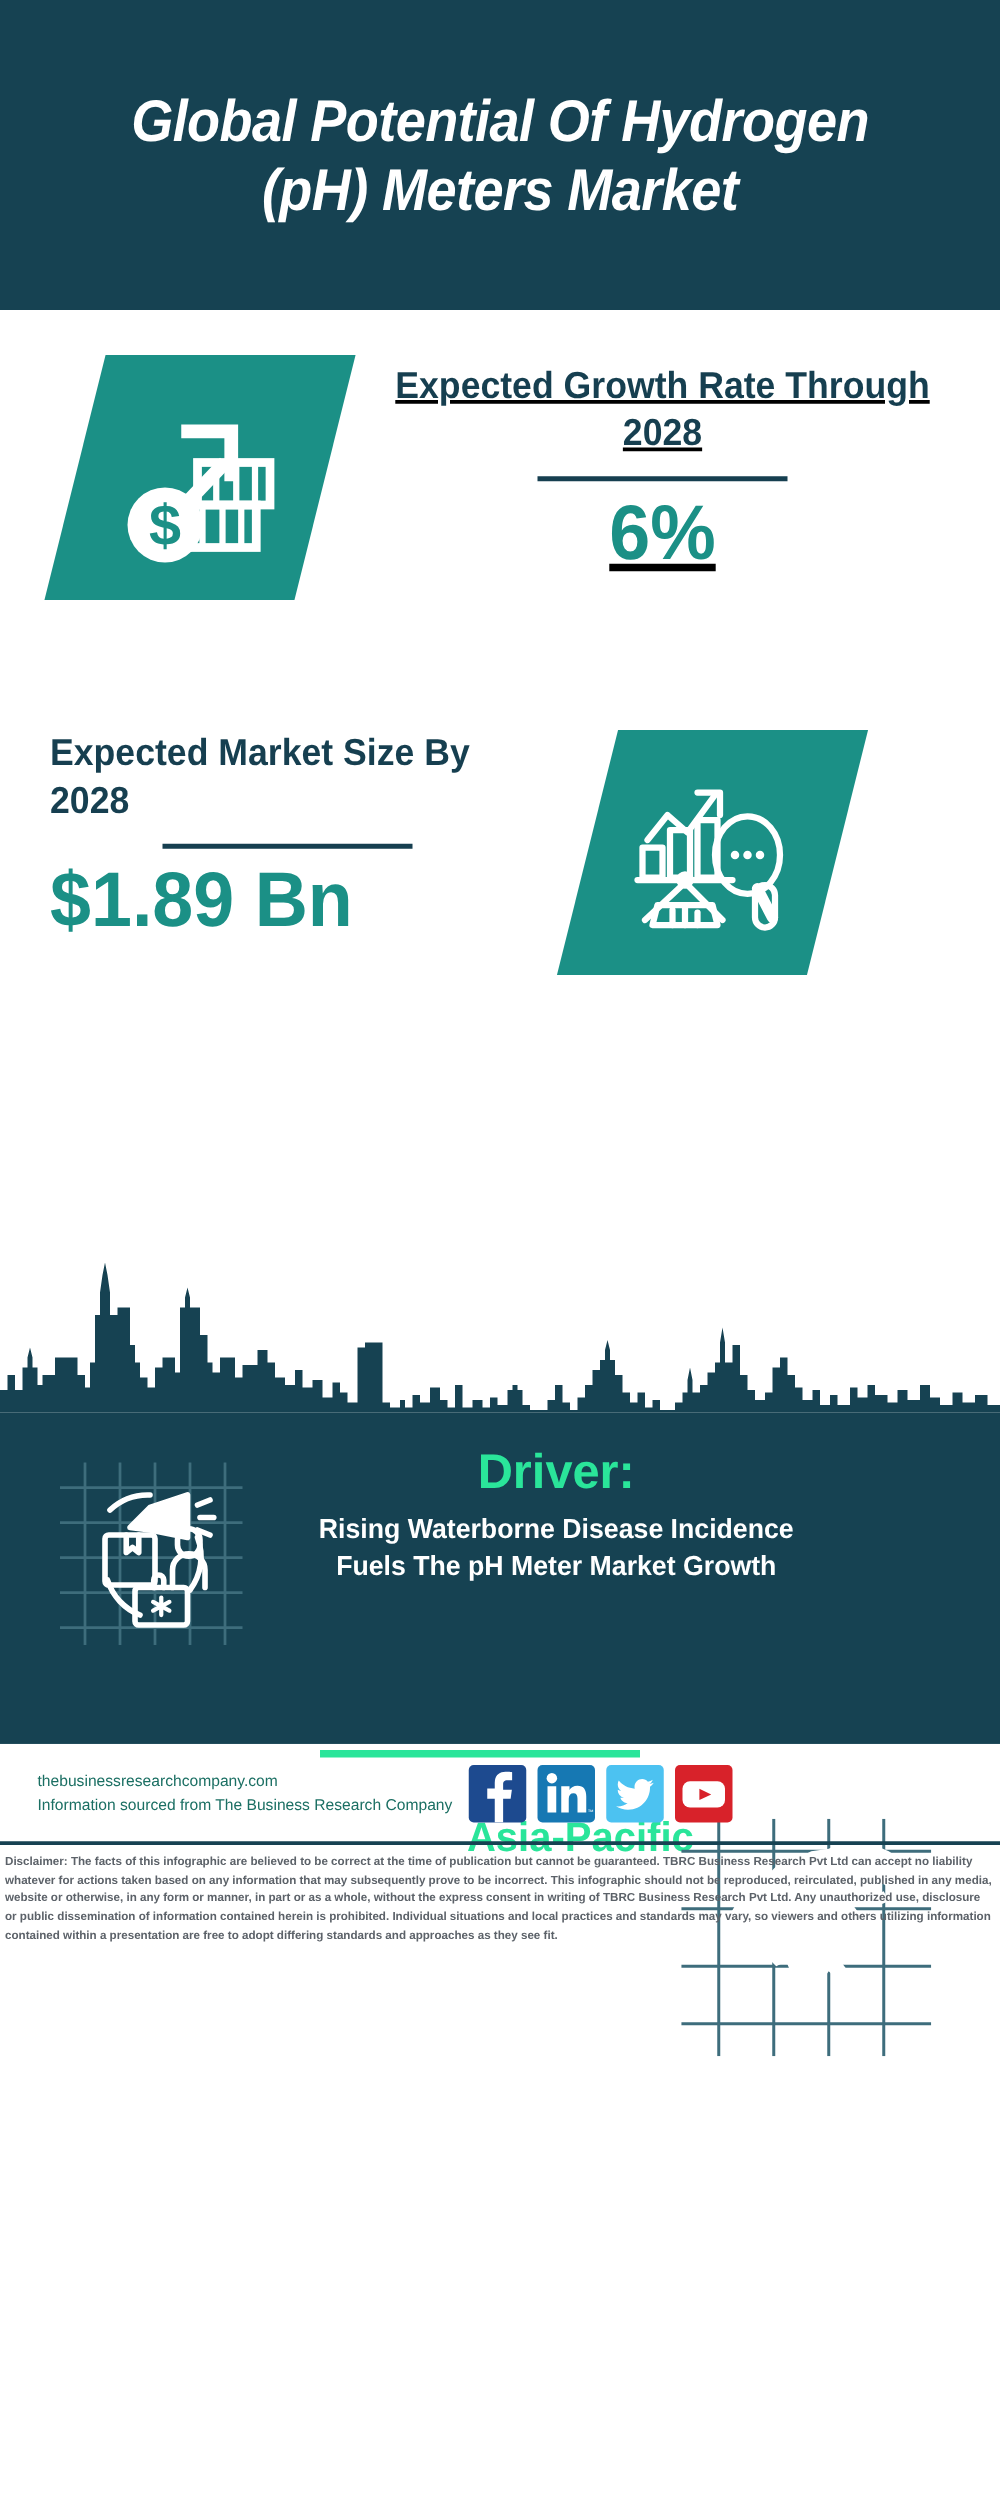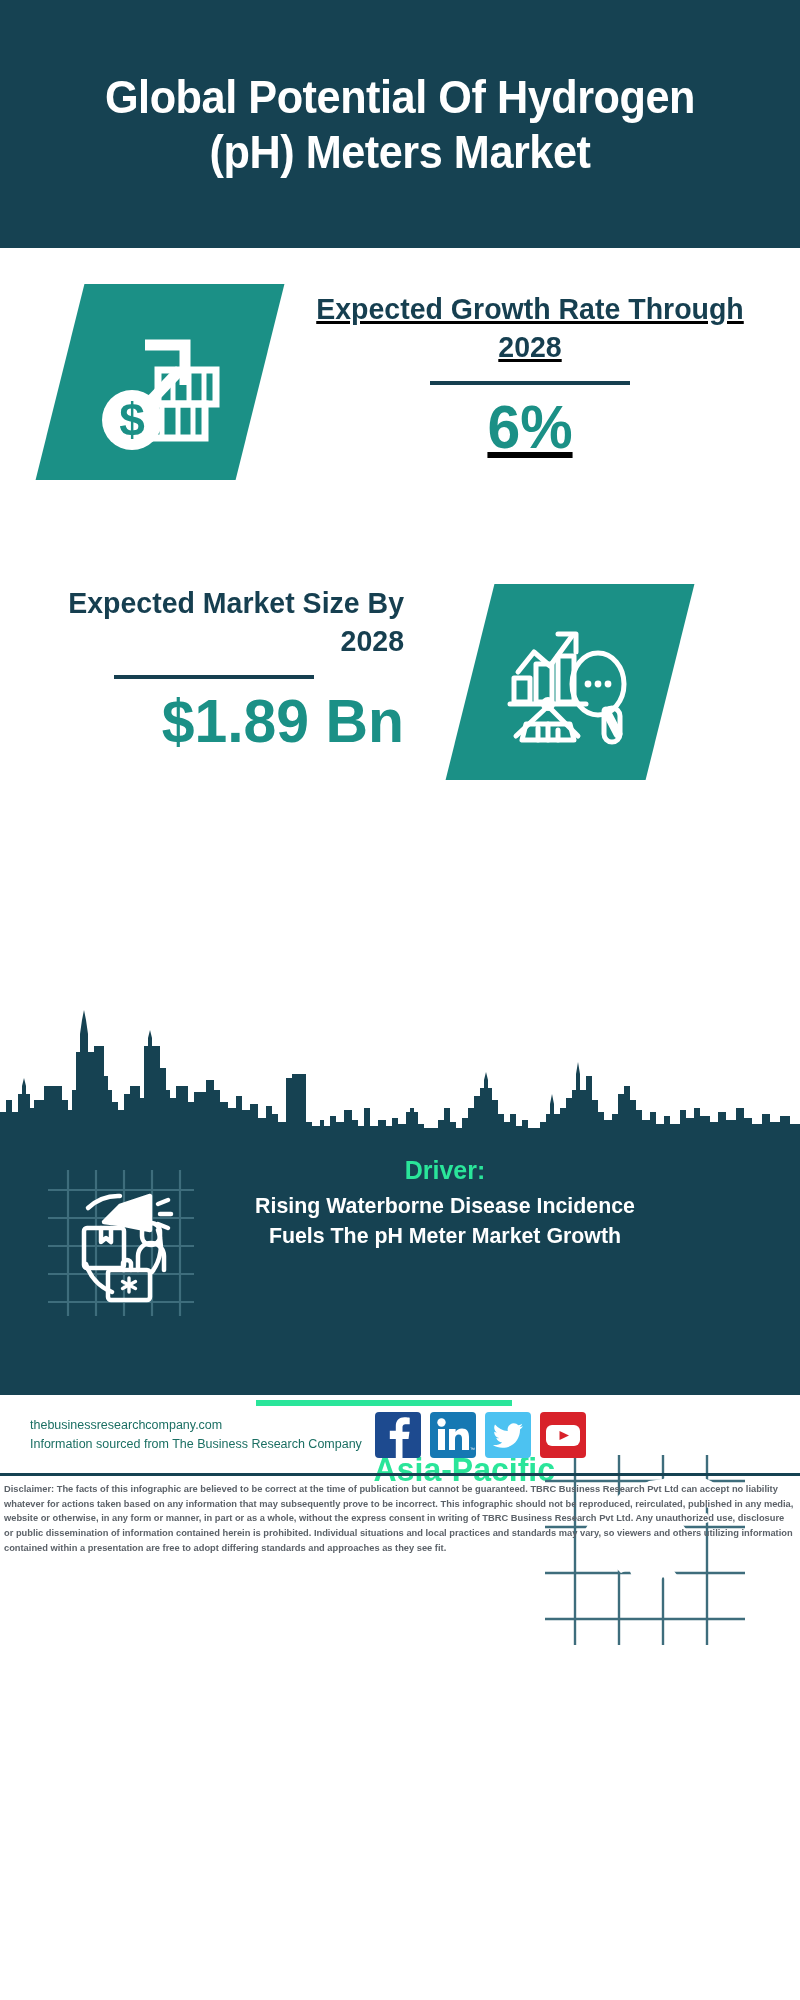--- a/index.html
+++ b/index.html
@@ -9,21 +9,21 @@
     background:#ffffff;
     position:relative;
     overflow:hidden;
   }
   .page { position:relative; width:800px; height:2000px; }
 
   
   .header {
     position:absolute; left:0; top:0; width:800px; height:248px;
     background:#164252;
-    display:flex; align-items:center; justify-content:center;
+    display:flex; align-items:center; justify-content:center;font-style:italic;
   }
   .header-title {
     color:#ffffff;
     font-size:47px;
     font-weight:bold;
     line-height:1.18;
     text-align:center;
     letter-spacing:-0.5px;
     padding:0 60px;
     transform:scaleX(0.92);
@@ -55,33 +55,33 @@
     transform:scaleX(0.95);
   }
   .stat-rule {
     width:200px; height:4px; background:#163f50; margin:14px auto 8px auto;
   }
   .stat-value {
     color:#1b9086; font-weight:bold; font-size:62px; line-height:1.1;
     transform:scaleX(0.95);
   }
 
-  .stat2-text { position:absolute; left:14px; top:336px; width:400px; text-align:right; }
+  .stat2-text { position:absolute; left:30px; top:336px; width:400px; text-align:left; }
 
   
   .skyline { position:absolute; left:0; bottom:0; width:800px; height:140px; }
 
   
   .dark-body {
     position:absolute; left:0; top:1130px; width:800px; height:265px;
     background:#164252;
   }
 
   .driver-block { position:absolute; left:230px; top:1155px; width:430px; text-align:center; }
-  .driver-title { color:#2ae59a; font-weight:bold; font-size:25px; line-height:1.2; }
+  .driver-title { color:#2ae59a; font-weight:bold; font-size:39px; line-height:1.2; }
   .driver-text { color:#ffffff; font-weight:bold; font-size:22px; line-height:1.38; margin-top:6px;
                  transform:scaleX(0.97); }
 
   .driver-icon { position:absolute; left:46px; top:1168px; width:150px; height:150px; }
 
   .mint-rule { position:absolute; left:256px; top:1400px; width:256px; height:6px; background:#2ae59a; }
 
   .region-block { position:absolute; left:33px; top:1450px; width:530px; text-align:right; }
   .region-name { color:#2ae59a; font-weight:bold; font-size:33px; line-height:1.2;
                  transform:scaleX(0.97); }

